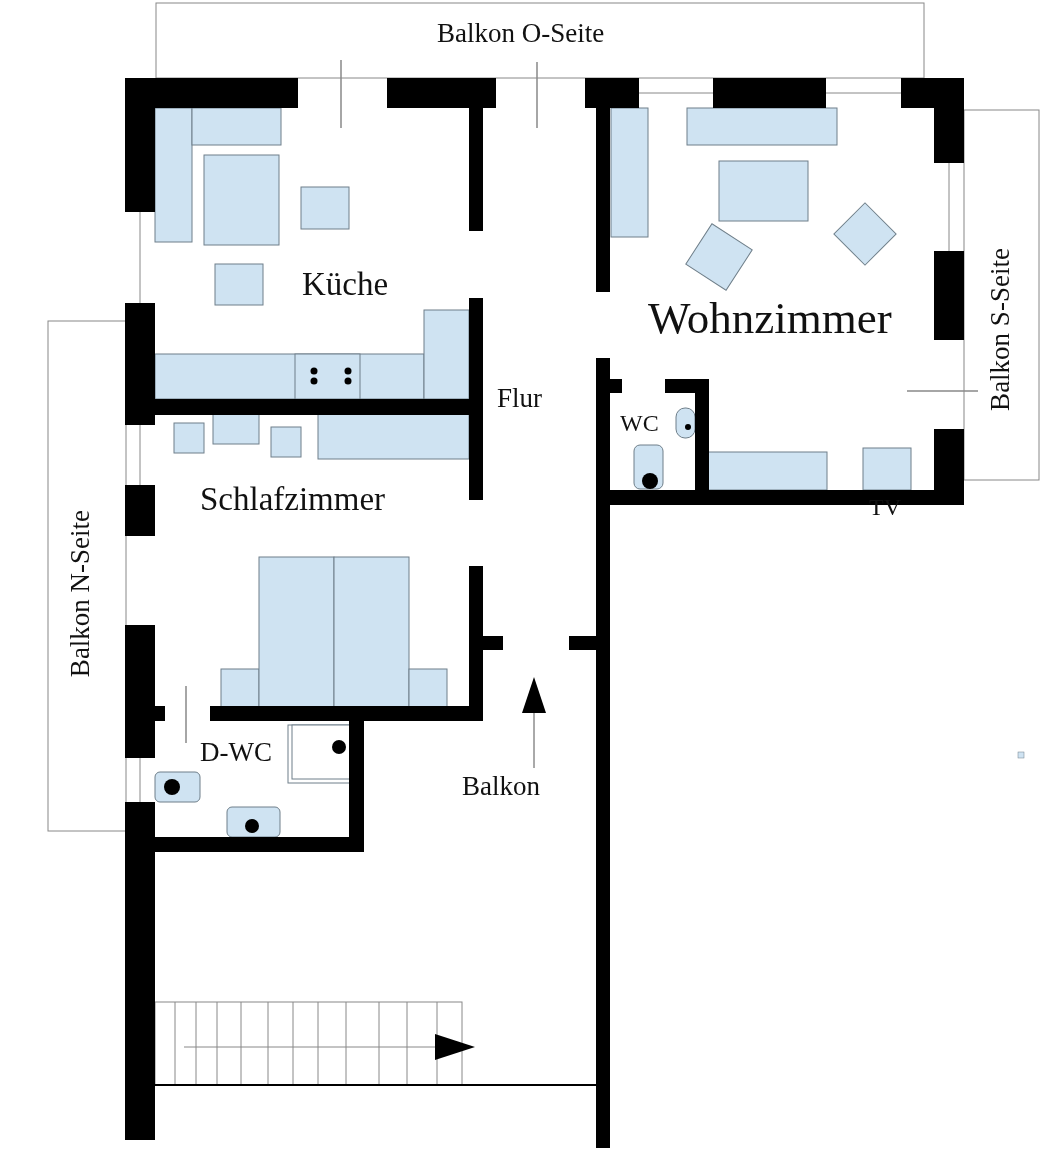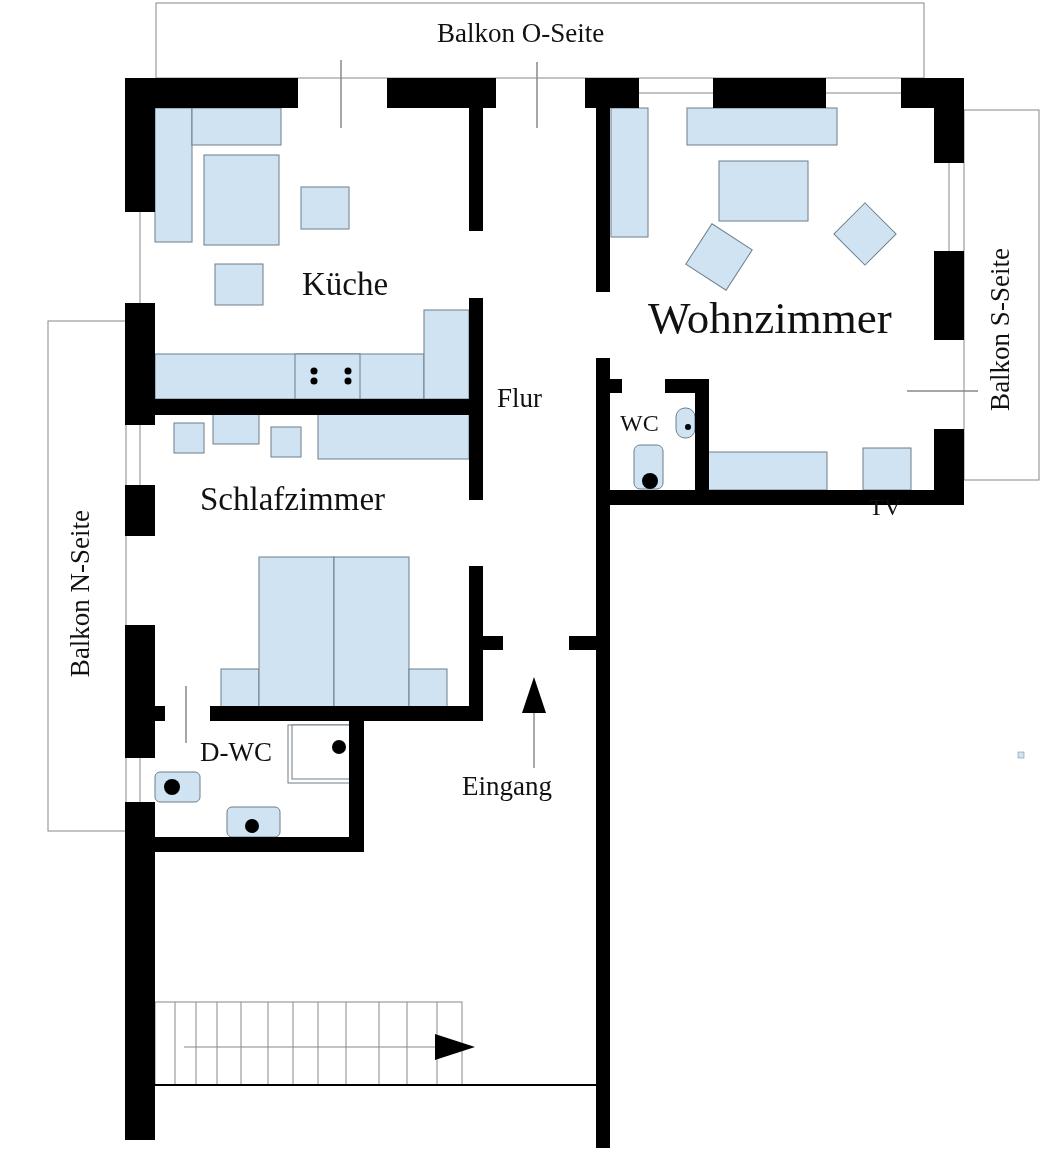--- a/index.html
+++ b/index.html
@@ -156,14 +156,14 @@
 <div class="lbl" style="left:437px;top:18px;font-size:27px;">Balkon O-Seite</div>
 <div class="lbl vert" style="left:915px;top:314px;font-size:27px;transform:rotate(-90deg);width:170px;text-align:center;">Balkon S-Seite</div>
 <div class="lbl vert" style="left:-5px;top:578px;font-size:27px;transform:rotate(-90deg);width:170px;text-align:center;">Balkon N-Seite</div>
 
 <div class="lbl" style="left:302px;top:266px;font-size:33px;text-align:right;">Küche</div>
 <div class="lbl" style="left:648px;top:292px;font-size:45px;">Wohnzimmer</div>
 <div class="lbl" style="left:497px;top:383px;font-size:27px;text-align:right;">Flur</div>
 <div class="lbl" style="left:620px;top:410px;font-size:24px;">WC</div>
 <div class="lbl" style="left:200px;top:481px;font-size:33px;">Schlafzimmer</div>
 <div class="lbl" style="left:200px;top:737px;font-size:27px;">D-WC</div>
-<div class="lbl" style="left:462px;top:771px;font-size:27px;">Eingang</div>
+<div class="lbl" style="left:462px;top:771px;font-size:27px;">Balkon</div>
 <div class="lbl" style="left:869px;top:454px;font-size:24px;margin-top:40px;">TV</div>
 
 </body></html>

